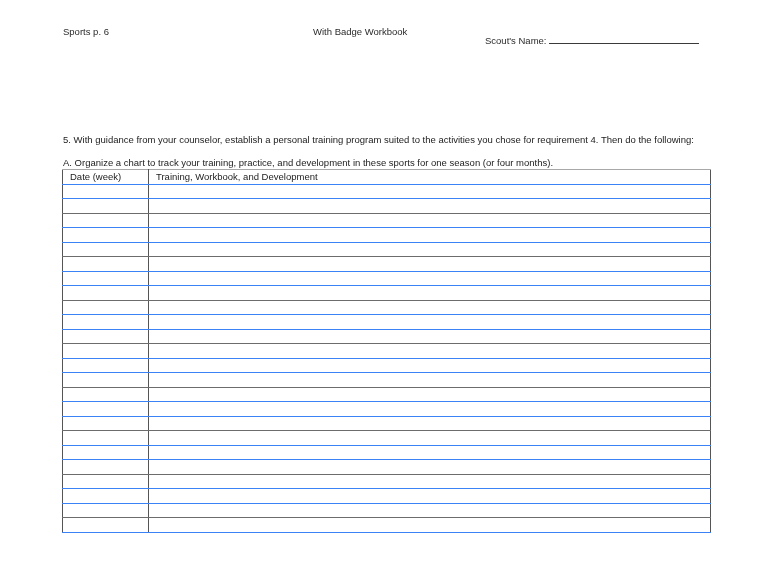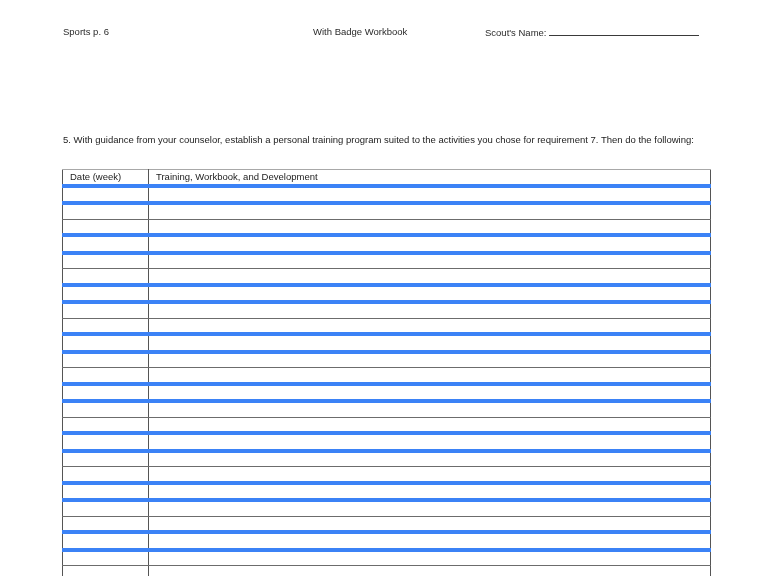--- a/index.html
+++ b/index.html
@@ -23,21 +23,21 @@
     }
     .hdr {
       position: absolute;
       top: 26px;
       font-size: 9.5px;
       color: #2a2a2a;
       white-space: nowrap;
     }
     .hdr-left { left: 63px; }
     .hdr-center { left: 313px; }
-    .hdr-right { left: 485px; }
+    .hdr-right { left: 485px; margin-top: 8px; }
     .name-line {
       display: inline-block;
       width: 150px;
       border-bottom: 1px solid #3a3a3a;
       height: 9px;
       margin-left: 3px;
       vertical-align: baseline;
     }
     .req {
       position: absolute;
@@ -63,21 +63,21 @@
       width: 649px;
       border-collapse: collapse;
       table-layout: fixed;
       border: 1.5px solid #555;
     }
     table.log col.c1 { width: 86px; }
     table.log td, table.log th {
       height: 13.5px;
       padding: 0 0 0 7px;
       border-top: 1px solid #a8a8a8;
-      border-bottom: 4px solid #3b82f6;
+      border-bottom: 1px solid #3b82f6;
       font-size: 9.5px;
       font-weight: normal;
       text-align: left;
       color: #222;
       overflow: hidden;
       white-space: nowrap;
     }
     table.log tr.dark td { border-bottom: 1px solid #6c6c6c; }
     table.log td.c1, table.log th.c1 {
       border-right: 1.5px solid #555;
@@ -86,21 +86,22 @@
 </head>
 <body>
 
 <div class="page">
   <div class="hdr hdr-left">Sports p. 6</div>
   <div class="hdr hdr-center">With Badge Workbook</div>
   <div class="hdr hdr-right">
     <span>Scout's Name:</span><span class="name-line"></span>
   </div>
 
-  <div class="req">5. With guidance from your counselor, establish a personal training program suited to the activities you chose for requirement 7. Then do the following:</div>
+  <div class="req">5. With guidance from your counselor, establish a personal training program suited to the activities you chose for requirement 4. Then do the following:</div>
+  <div class="req-a">A. Organize a chart to track your training, practice, and development in these sports for one season (or four months).</div>
 
   <table class="log">
     <colgroup>
         <col class="c1">
         <col class="c2">
       </colgroup>
     <thead>
       <tr>
         <th class="c1">Date (week)</th>
         <th class="c2">Training, Workbook, and Development</th>

